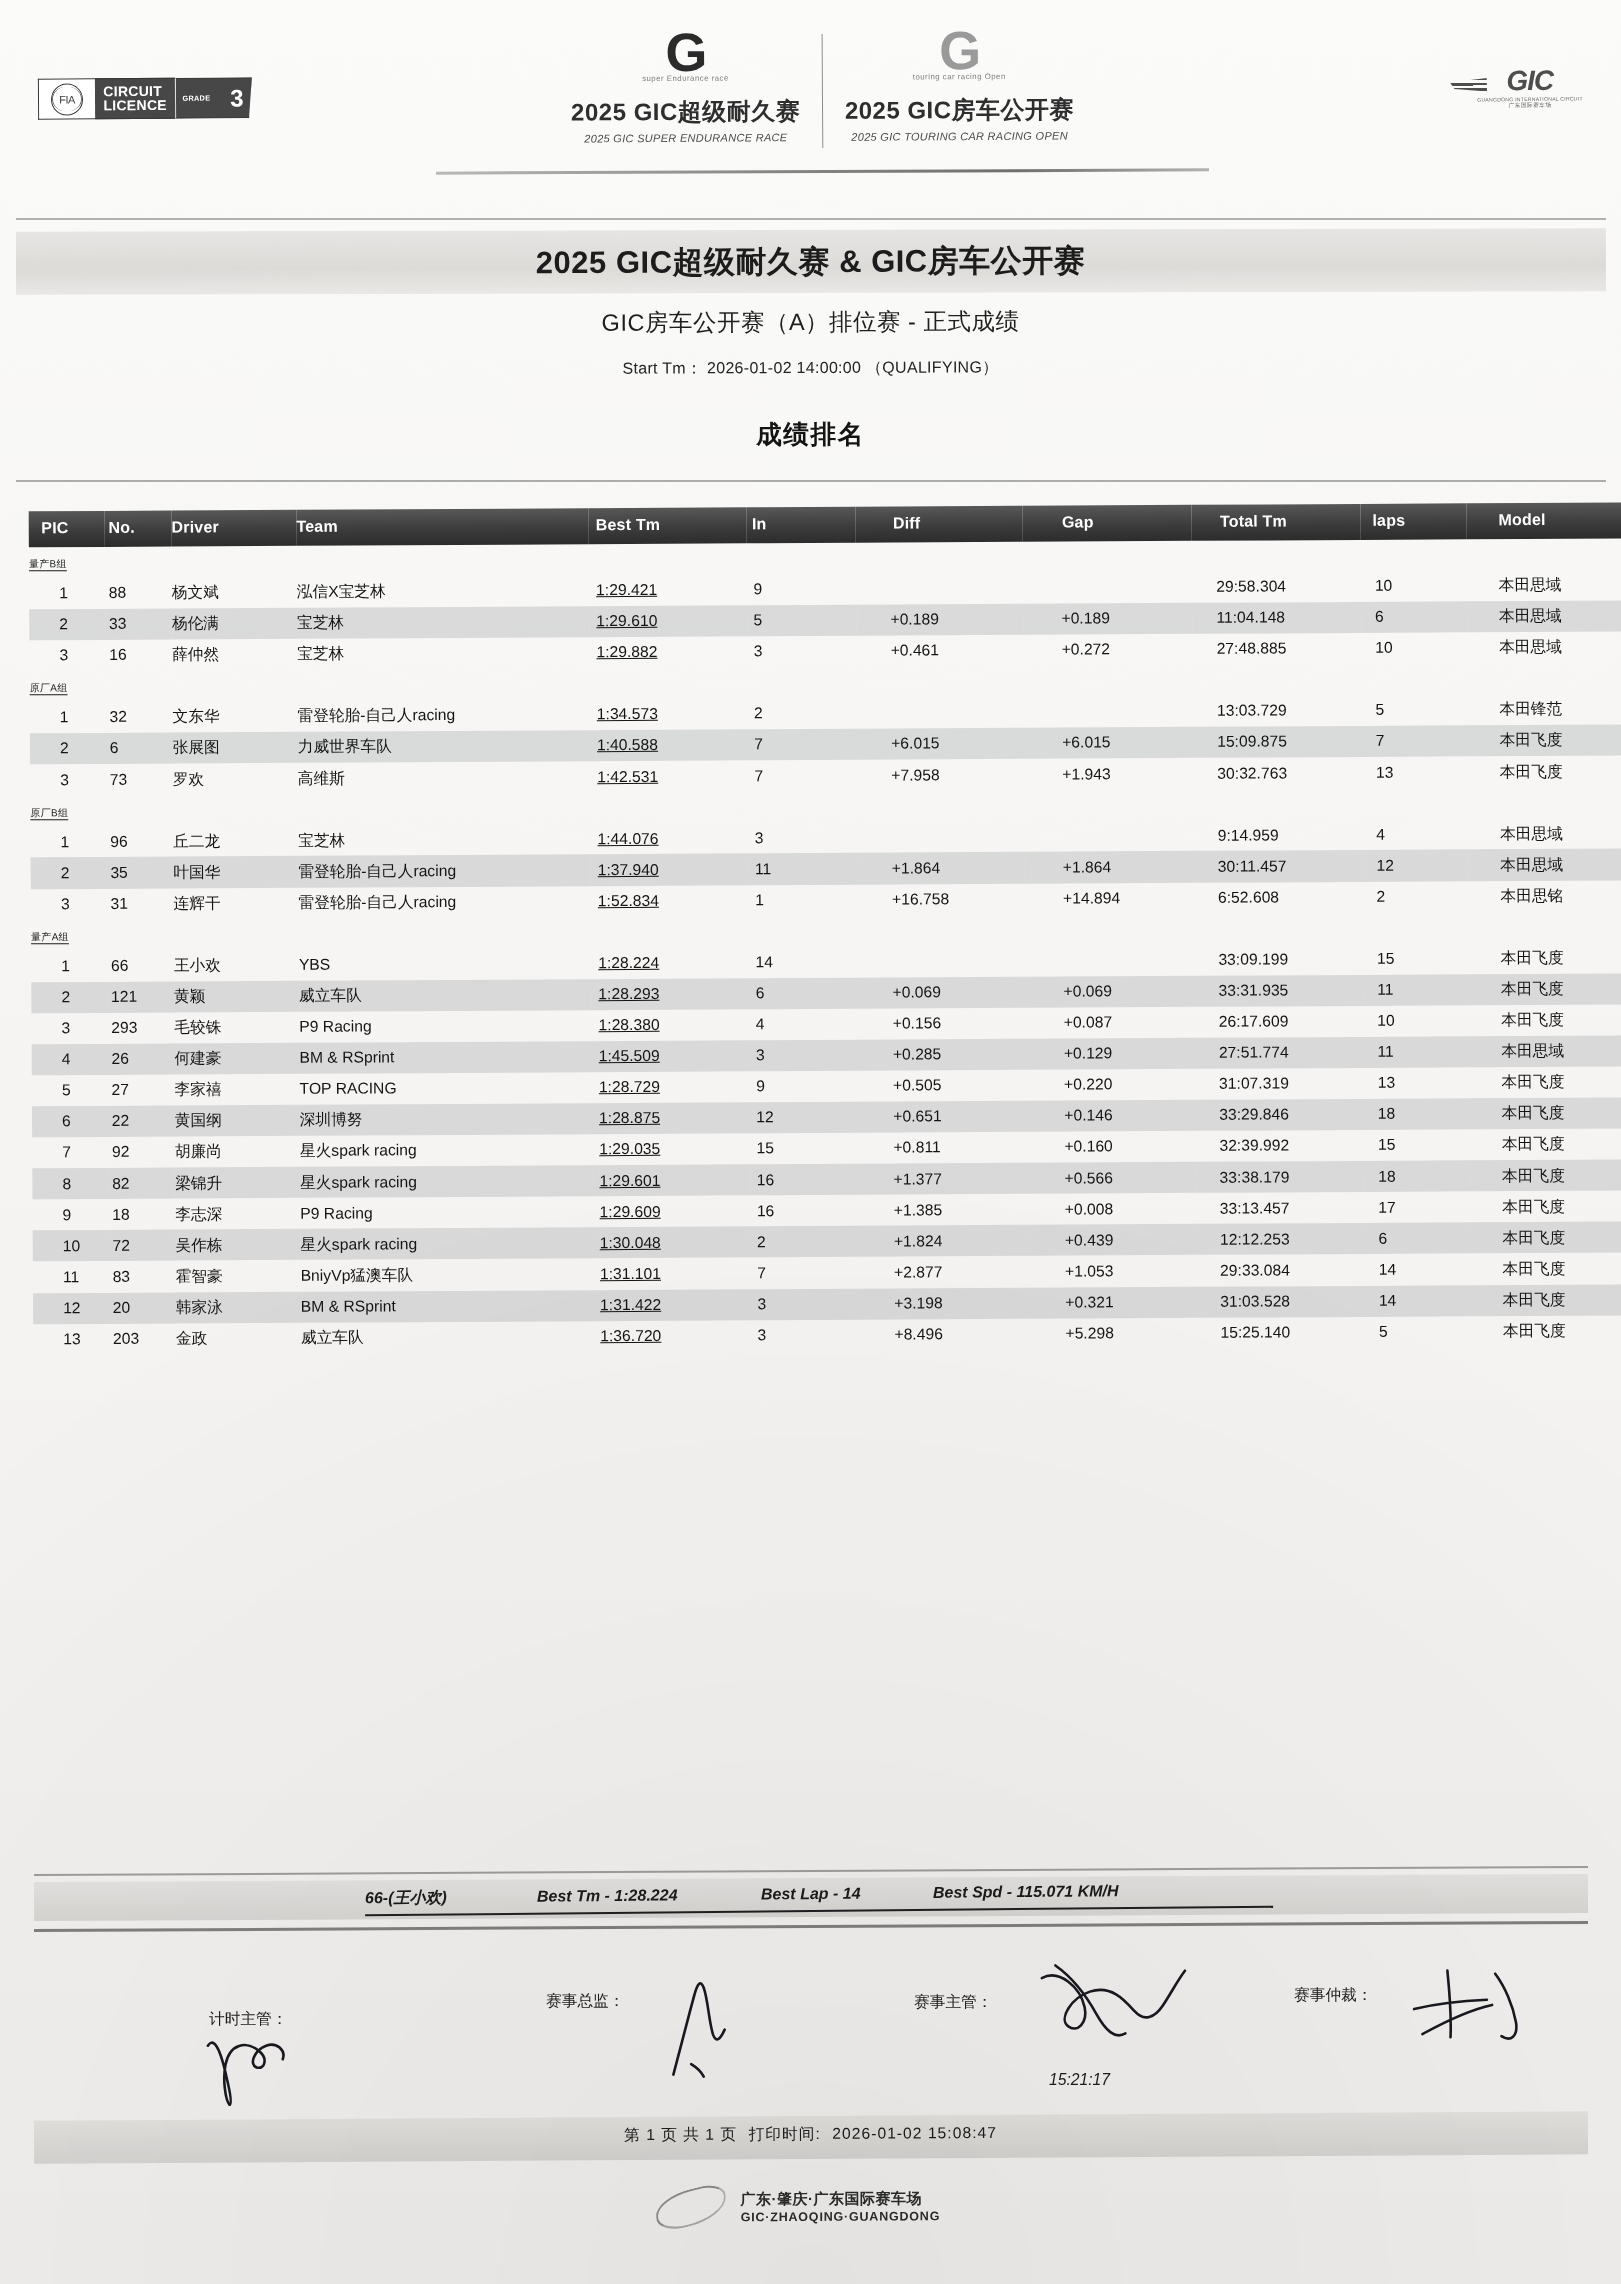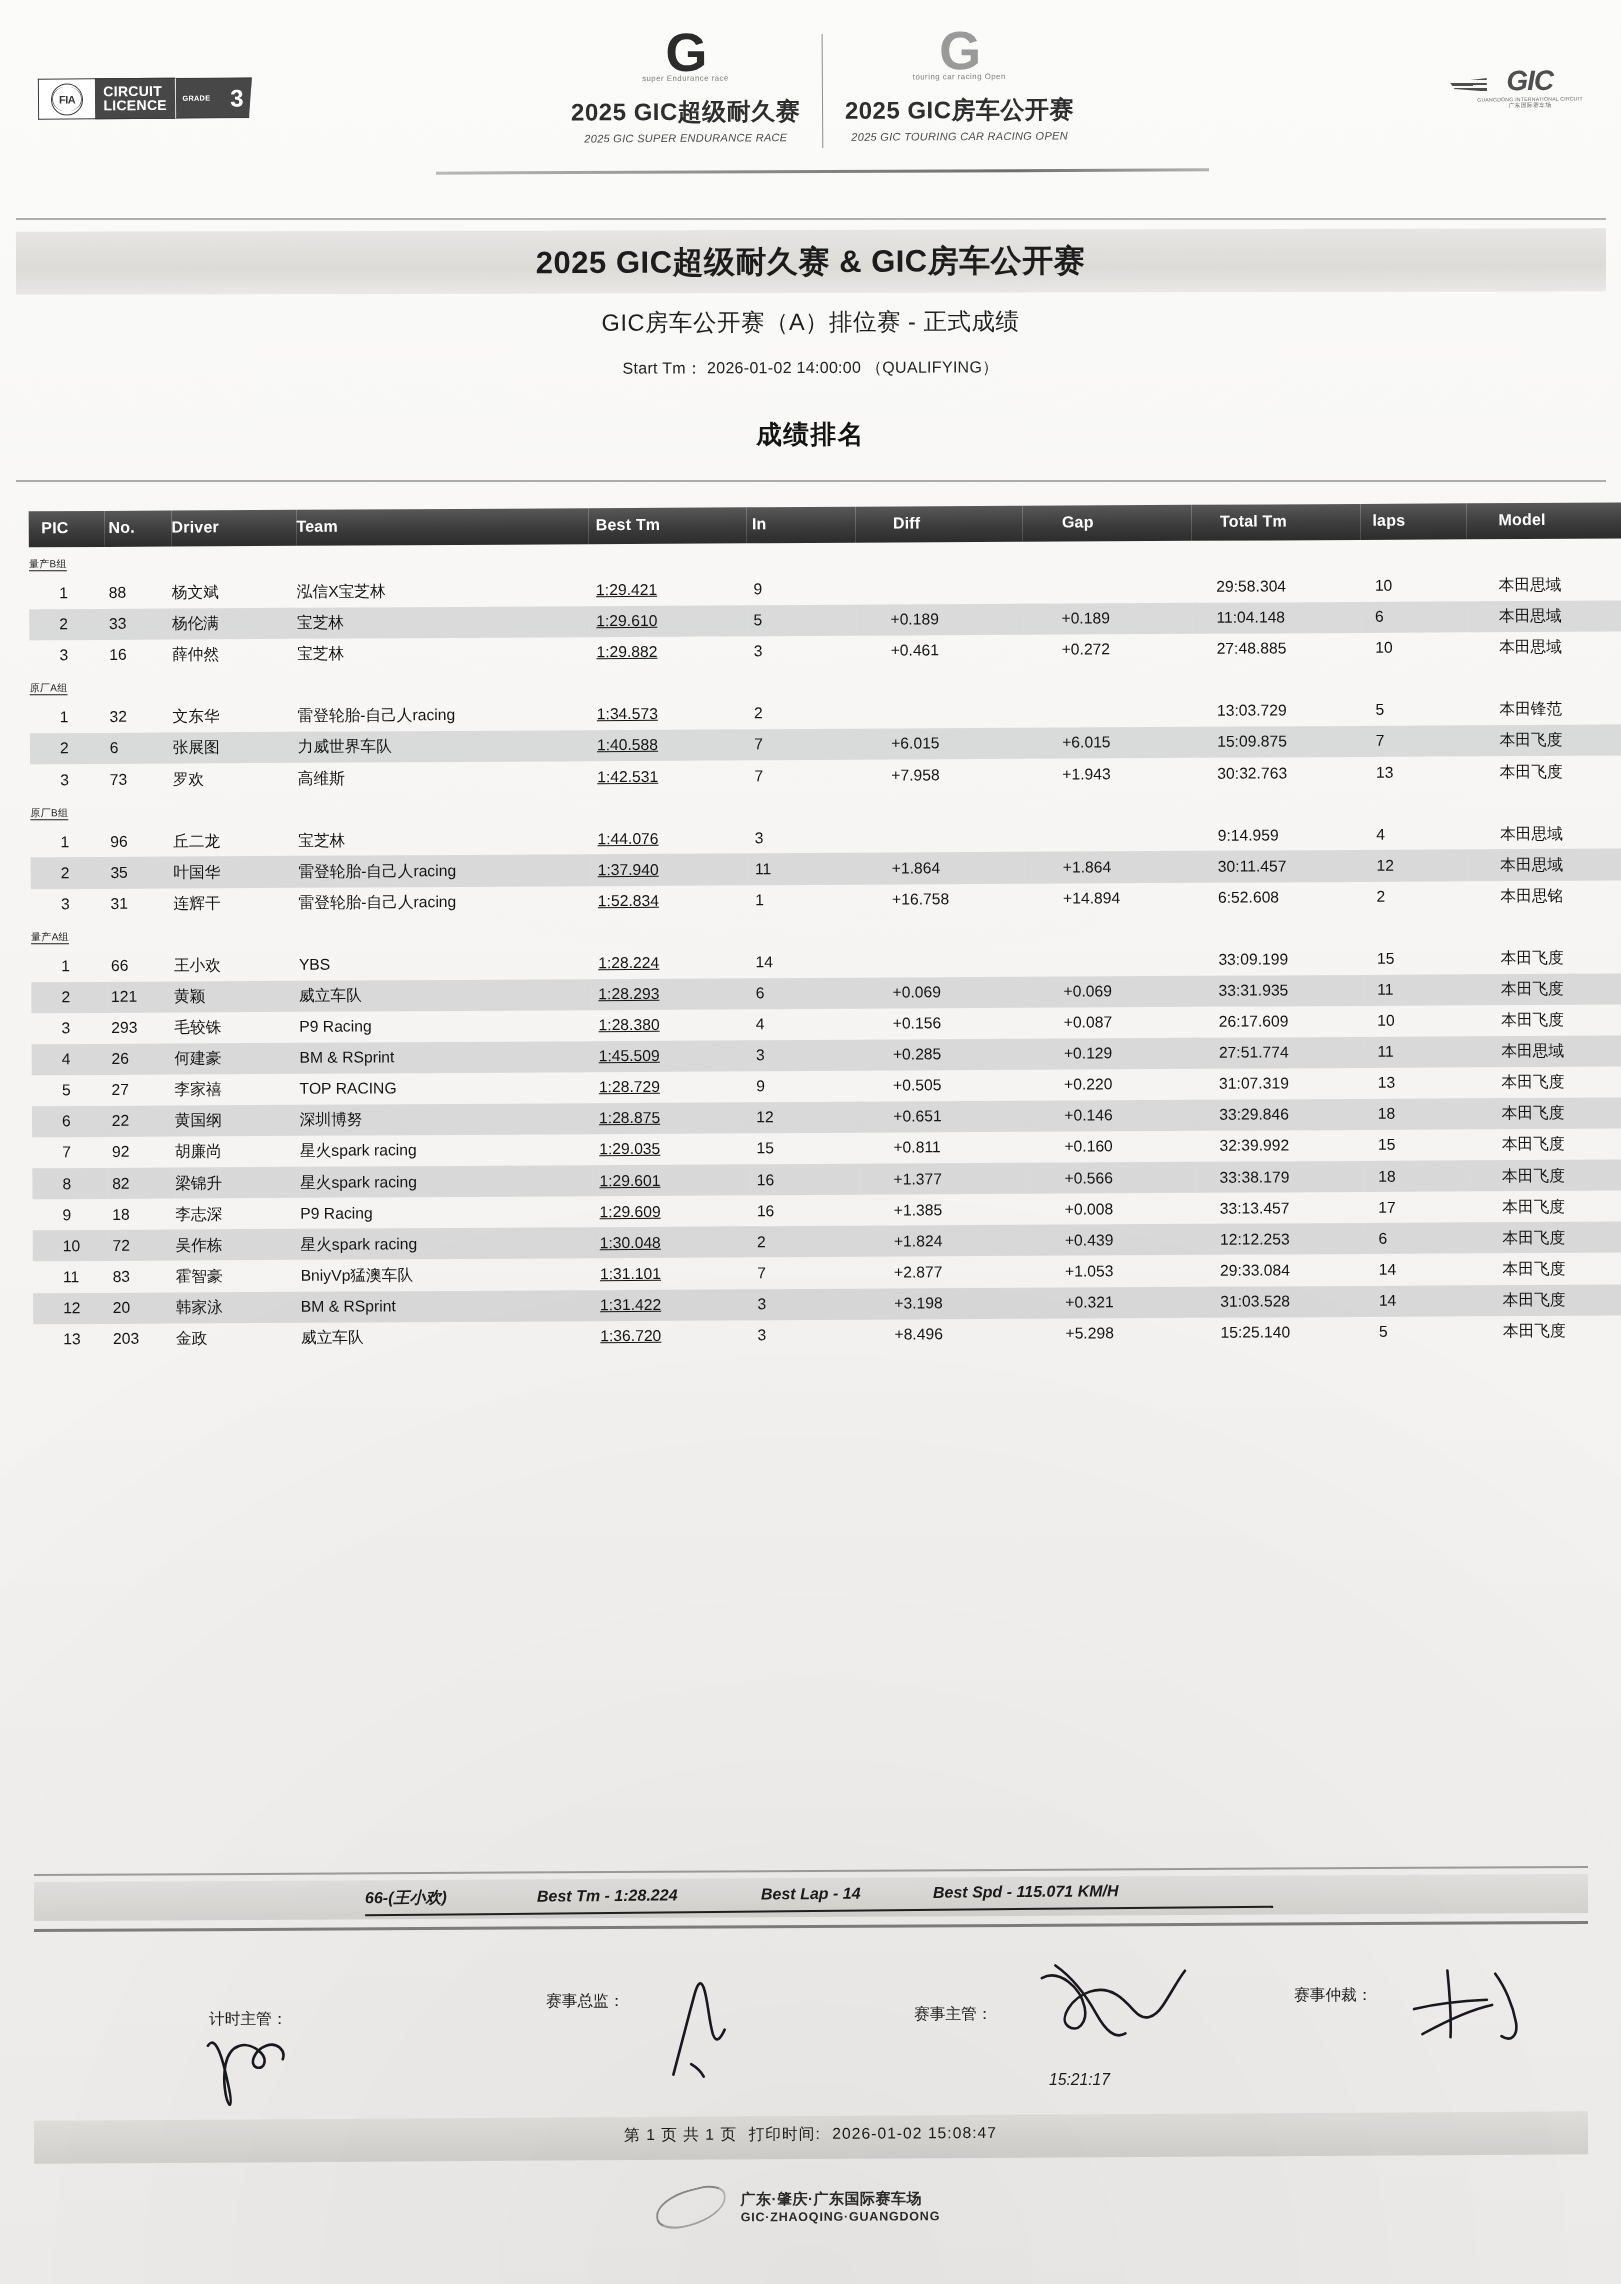--- a/index.html
+++ b/index.html
@@ -34,21 +34,21 @@
     filter:grayscale(1) contrast(1.05);
   }
   .fia-badge .fia-left{
     background:#ffffff;border:1.6px solid #3a3a3a;border-right:none;
     width:56px;display:flex;align-items:center;justify-content:center;
   }
   .fia-globe{
     width:30px;height:30px;border-radius:50%;
     border:1.6px solid #3a3a3a;position:relative;
     display:flex;align-items:center;justify-content:center;
-    font-size:11px;font-weight:bold;color:#3a3a3a;letter-spacing:-0.5px;
+    font-size:11px;font-weight:normal;color:#3a3a3a;letter-spacing:-0.5px;
   }
   .fia-globe::before{
     content:"";position:absolute;inset:2.6px 0;border-radius:50%;
     border:1px solid #6a6a6a;border-top:none;border-bottom:none;
   }
   .fia-badge .fia-mid{
     background:#4a4a4a;color:#fff;padding:2.1px 8.3px 2.1px 8.3px;
     display:flex;flex-direction:column;justify-content:center;
     line-height:0.98;border:1.6px solid #3a3a3a;border-left:none;border-right:none;
   }
@@ -657,21 +657,21 @@
     <svg class="sig-ink" style="left:198px;top:66px;" width="157" height="78" viewBox="0 0 300 150">
       <path d="M18 34 C34 10,48 66,56 104 C62 130,64 146,60 148 C52 140,46 100,52 70 C60 30,92 24,116 44 C134 58,128 80,112 76 C96 70,108 42,130 34 C152 26,168 44,162 60" fill="none" stroke="#18181f" stroke-width="5" stroke-linecap="round"></path>
     </svg>
 
     <div class="sign" style="left:546px;top:29px;">赛事总监：</div>
     <svg class="sig-ink" style="left:642px;top:10.4px;" width="136" height="110" viewBox="0 0 260 210">
       <path d="M60 196 C72 150,86 96,100 44 C106 22,112 14,118 30 C126 52,128 96,136 120 C142 136,150 128,158 110" fill="none" stroke="#18181f" stroke-width="5" stroke-linecap="round"></path>
       <path d="M94 176 C104 182,112 188,118 200" fill="none" stroke="#18181f" stroke-width="5" stroke-linecap="round"></path>
     </svg>
 
-    <div class="sign" style="left:914px;top:42px;">赛事主管：</div>
+    <div class="sign" style="left:914px;top:30px;">赛事主管：</div>
     <svg class="sig-ink" style="left:1023px;top:-5.2px;" width="209" height="110" viewBox="0 0 400 210">
       <path d="M36 40 C70 22,110 58,118 96 C124 126,104 146,86 132 C68 118,92 78,128 66 C170 52,196 84,214 104 C232 124,252 116,268 92 C284 68,296 44,310 26" fill="none" stroke="#18181f" stroke-width="5" stroke-linecap="round"></path>
       <path d="M62 16 C96 40,120 72,140 108 C158 140,176 158,196 146" fill="none" stroke="#18181f" stroke-width="5" stroke-linecap="round"></path>
     </svg>
     <div class="sign" style="left:1049px;top:109px;font-style:italic;">15:21:17</div>
 
     <div class="sign" style="left:1294px;top:23px;">赛事仲裁：</div>
     <svg class="sig-ink" style="left:1393px;top:-7.3px;" width="167" height="104" viewBox="0 0 320 200">
       <path d="M40 104 C80 94,130 88,180 86 M104 30 C108 70,112 116,110 158 M56 152 C96 130,144 106,190 96 M196 36 C214 60,230 96,236 130 C240 156,226 168,208 156" fill="none" stroke="#18181f" stroke-width="5" stroke-linecap="round"></path>
     </svg>

